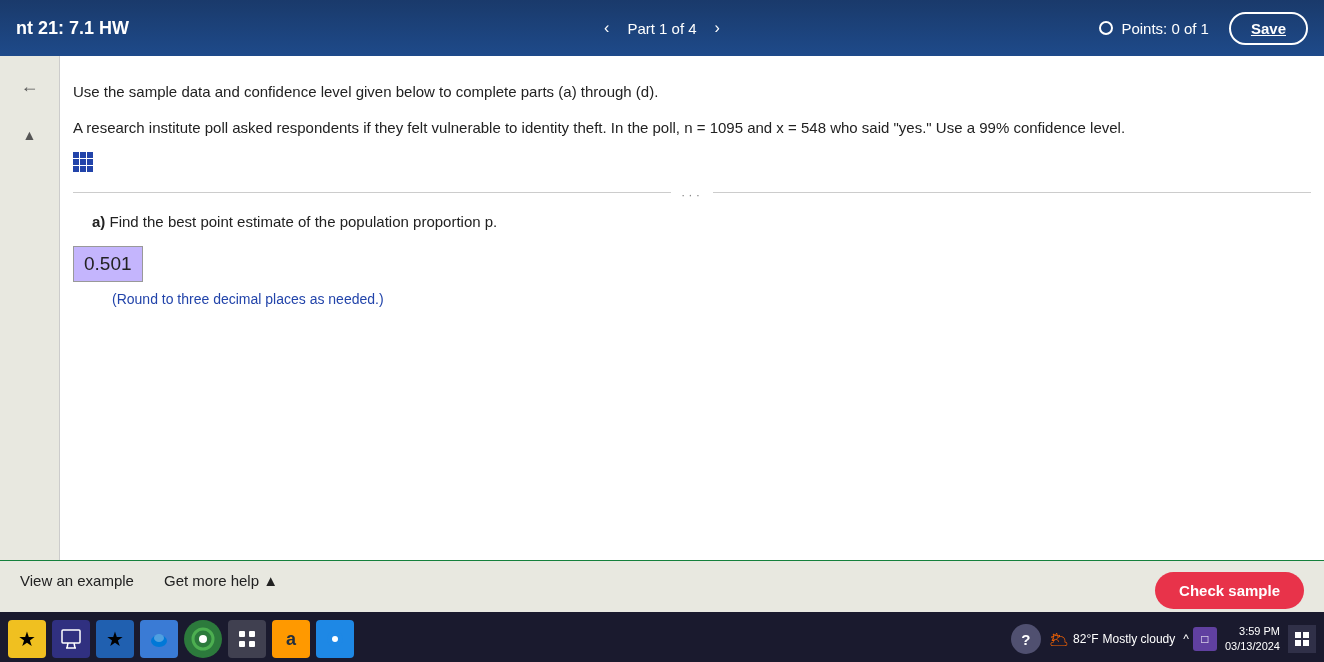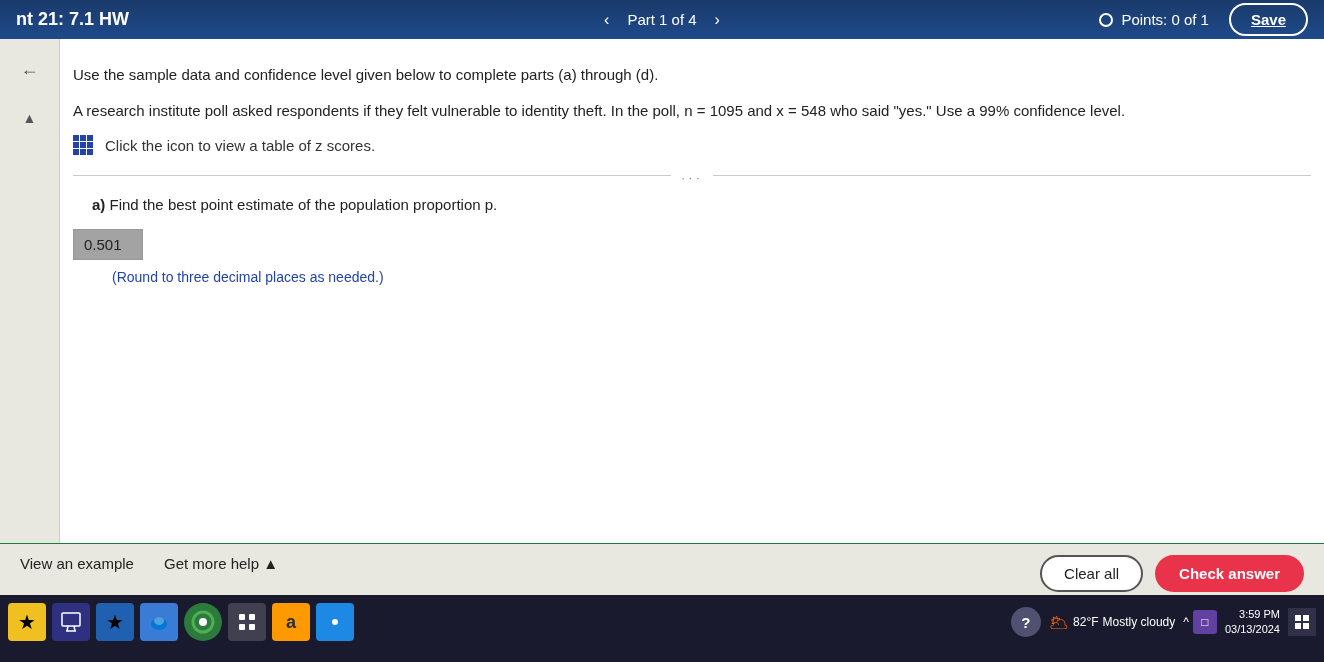--- a/index.html
+++ b/index.html
@@ -8,21 +8,21 @@
       background: #1a1a2e;
       width: 1324px;
       height: 662px;
       overflow: hidden;
       position: relative;
     }
 
     
     .header {
       background: linear-gradient(180deg, #1a3a6b 0%, #1e4a8a 100%);
-      height: 39px;
+      height: 56px;
       display: flex;
       align-items: center;
       justify-content: space-between;
       padding: 8px 16px;
       position: relative;
     }
     .header-left {
       display: flex;
       align-items: center;
       gap: 12px;
@@ -155,25 +155,25 @@
       font-weight: normal;
       margin-left: 19px;
     }
     .part-label strong {
       font-weight: bold;
     }
     .answer-box {
       border: 1px solid #999;
       padding: 6px 10px;
       display: inline-block;
-      font-size: 15px;
+      font-size: 19px;
       color: #222;
       min-width: 70px;
       margin-bottom: 8px;
-      background: #a3a3a3;
+      background: #c4b5fd;
     }
     .round-note {
       font-size: 14px;
       color: #2244aa;
       margin-left: 39px;
     }
 
     
     .bottom-bar {
       background: #e8e8e0;
@@ -299,21 +299,20 @@
         <span></span>
           <span></span>
           <span></span>
         <span></span>
           <span></span>
           <span></span>
         <span></span>
           <span></span>
           <span></span>
       </div>
-      <span>Click the icon to view a table of z scores.</span>
     </div>
 
     <hr class="divider-line">
     <div style="position:relative; height:0;">
       <span style="position:absolute; top:-26px; left:50%; transform:translateX(-50%); background:white; padding:0 10px; color:#888; font-size:13px; letter-spacing:3px;">···</span>
     </div>
 
     <p class="part-label"><strong>a)</strong> <span>Find the best point estimate of the population proportion p.</span></p>
 
     <div class="answer-box">
@@ -323,22 +322,21 @@
     <span class="round-note">(Round to three decimal places as needed.)</span>
   </div>
 </div>
 
 <div class="bottom-bar">
   <div class="bottom-left">
     <a class="bottom-link">View an example</a>
     <a class="bottom-link">Get more help ▲</a>
   </div>
   <div class="bottom-right">
-    <button class="clear-all-btn">Clear all</button>
-    <button class="check-answer-btn">Check answer</button>
+    <button class="check-answer-btn">Check sample</button>
   </div>
 </div>
 
 <div class="taskbar">
   <div class="taskbar-icon yellow">★</div>
   <div class="taskbar-icon" style="background:#303080;">
     <svg width="22" height="22" viewBox="0 0 22 22" fill="none">
       <rect x="2" y="2" width="18" height="13" rx="1" stroke="white" stroke-width="1.5" fill="none"></rect>
       <line x1="8" y1="15" x2="7" y2="20" stroke="white" stroke-width="1.5"></line>
       <line x1="14" y1="15" x2="15" y2="20" stroke="white" stroke-width="1.5"></line>

